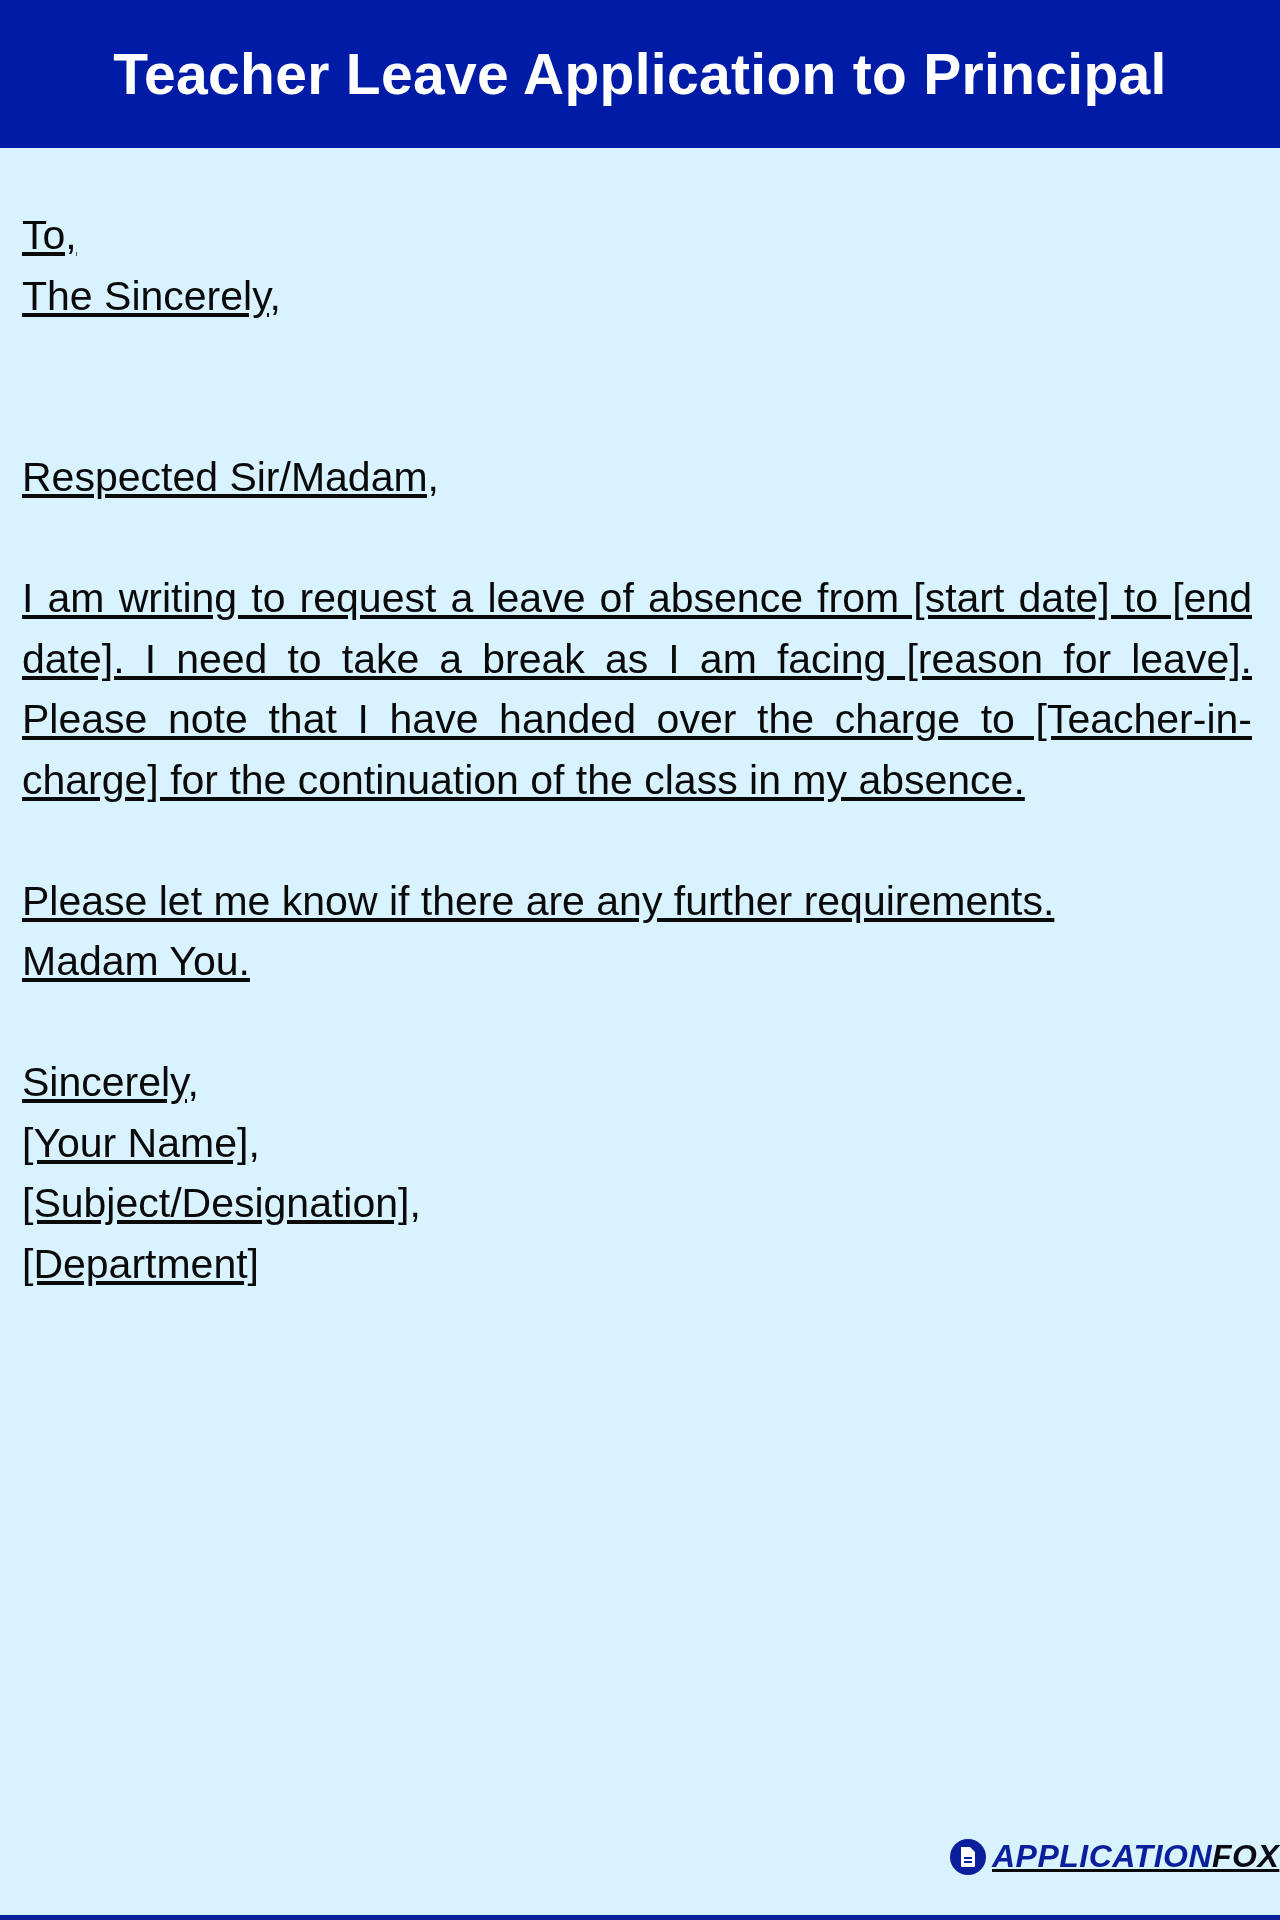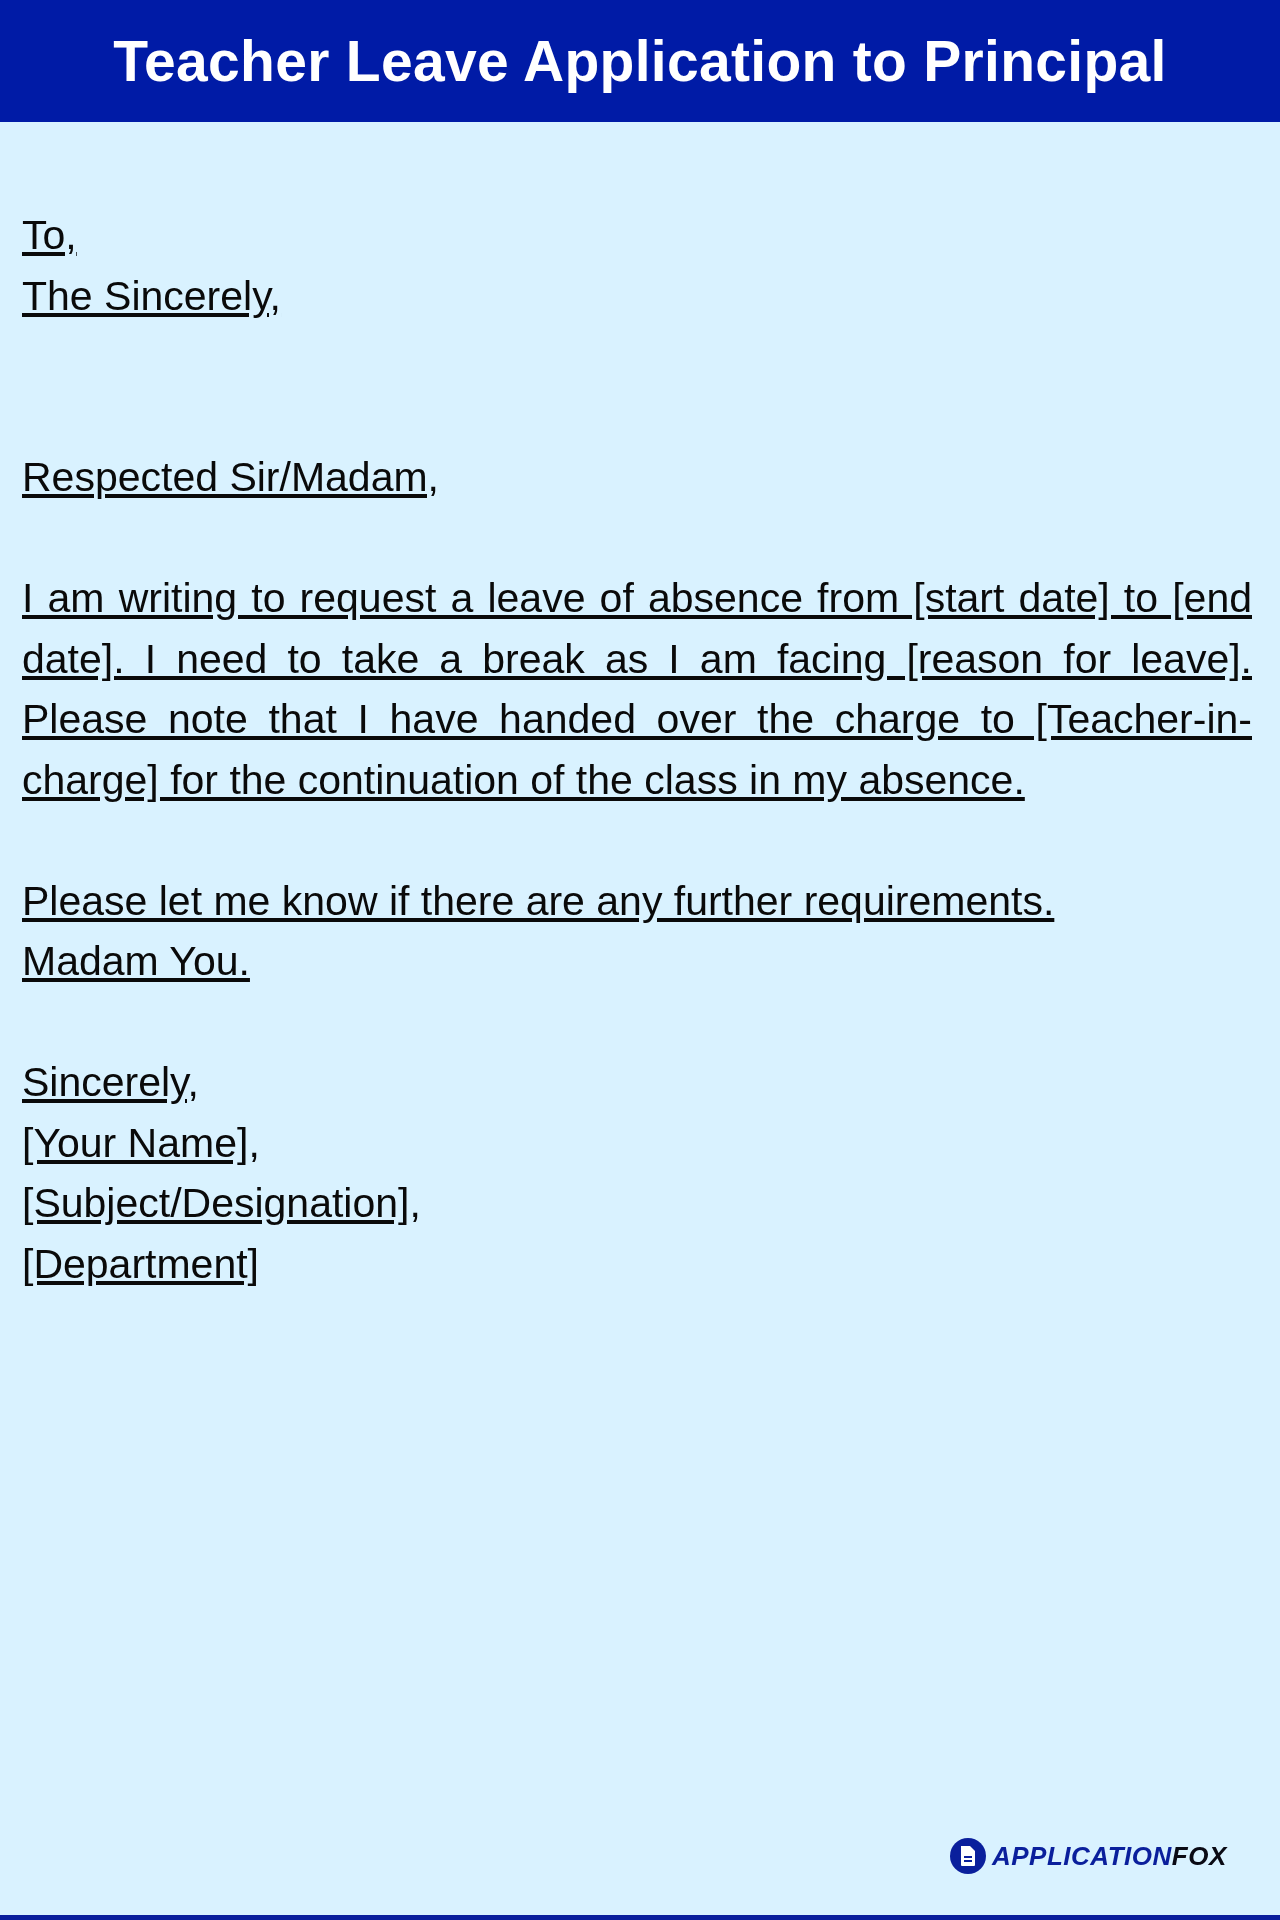--- a/index.html
+++ b/index.html
@@ -1,27 +1,27 @@
 <!DOCTYPE html>
 <html><head>
 <meta charset="utf-8">
 <style>
   html, body { margin:0; padding:0; }
   body { width:1280px; height:1920px; background:#d9f2ff; position:relative; overflow:hidden;
          font-family:"Liberation Sans", sans-serif; color:#0a0a0a; }
-  .header { position:absolute; left:0; top:0; width:1280px; height:122px; background:#001ba6;
+  .header { position:absolute; left:0; top:0; width:1280px; height:148px; background:#001ba6;
             display:flex; align-items:center; justify-content:center; }
   .title { color:#fff; font-weight:bold; font-size:57px; letter-spacing:0.3px; }
   .letter { position:absolute; left:22px; top:205px; width:1230px; font-size:41px; line-height:60.5px; }
   .line { display:block; white-space:nowrap; min-height:60.5px;text-decoration:underline; }
   .para { text-align:justify; white-space:normal; }
   .blank { height:60.5px; }
   .logo { position:absolute; left:950px; top:1838px; display:flex; align-items:center; }
   .logo-circle { width:36px; height:36px; border-radius:50%; background:#0a1f9c; display:flex; align-items:center; justify-content:center; }
-  .logo-text { margin-left:6px; font-size:26px; font-weight:bold; font-style:italic; letter-spacing:0.5px; }
+  .logo-text { margin-left:6px; font-size:32px; font-weight:bold; font-style:italic; letter-spacing:0.5px;text-decoration:underline; }
   .logo-a { color:#0a1f9c; }
   .logo-b { color:#0a0a14; }
   .bottom-bar { position:absolute; left:0; bottom:0; width:1280px; height:5px; background:#0a1f9c; }
 </style>
 </head>
 <body>
 
 <div class="header">
   <div class="title">Teacher Leave Application to Principal</div>
 </div>

